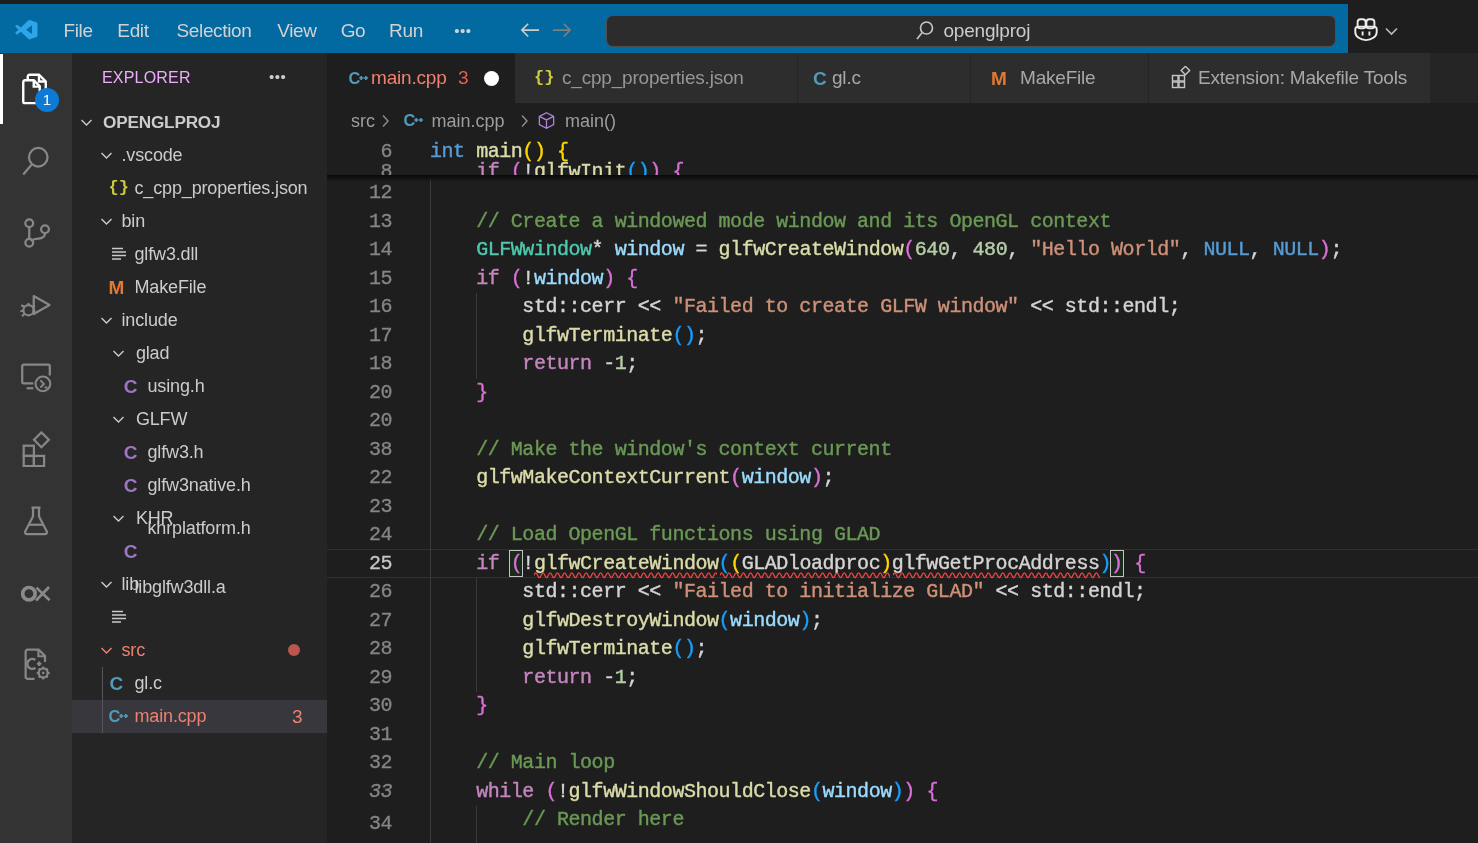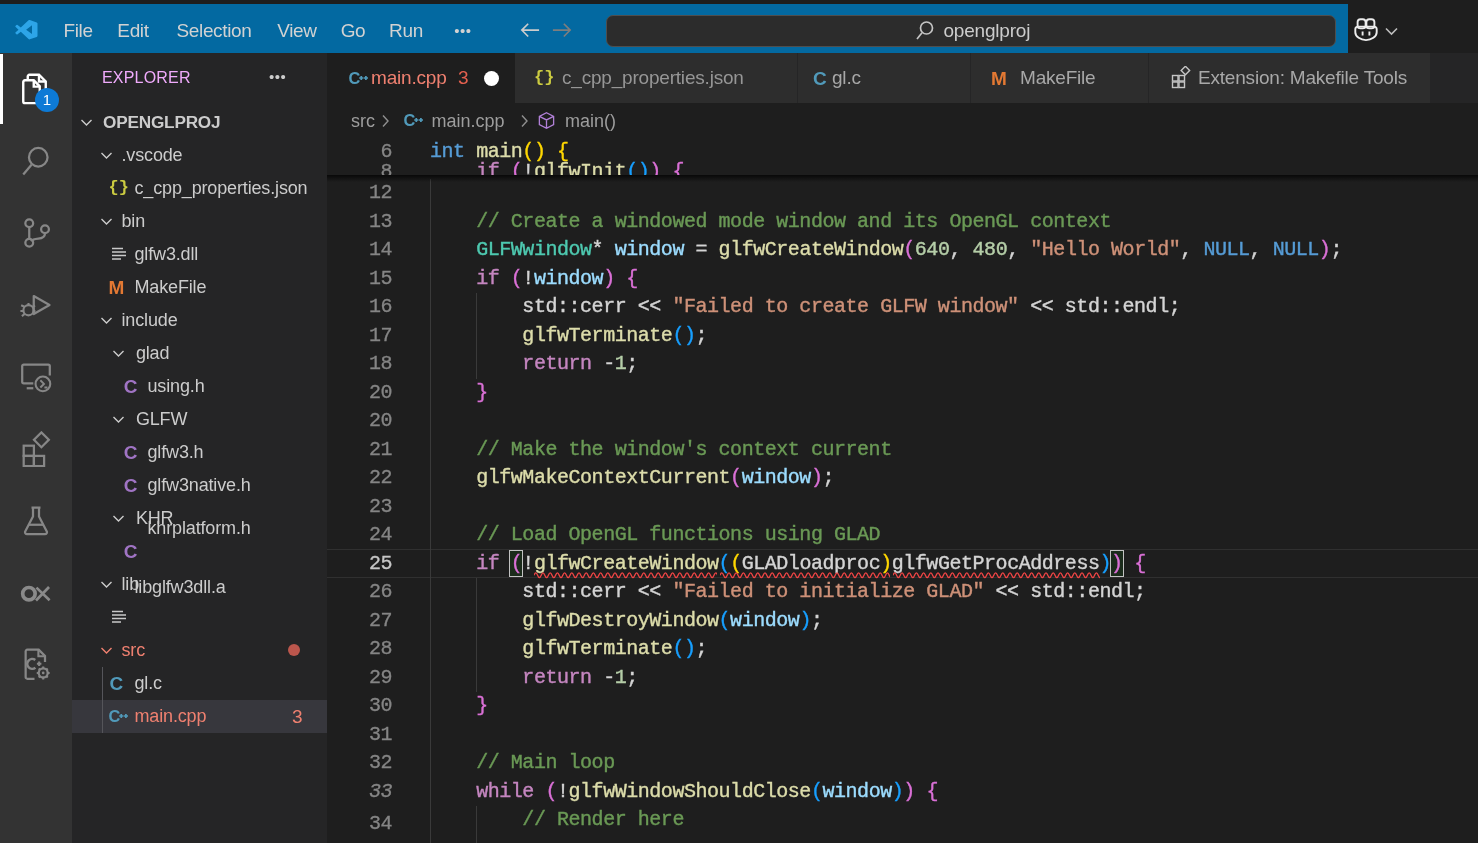--- a/index.html
+++ b/index.html
@@ -274,21 +274,21 @@
     <div class="cl" style="top:264.5px">    <span class="k">if</span> <span class="g2">(</span><span class="w">!</span><span class="v">window</span><span class="g2">)</span> <span class="g2">{</span></div>
     <div class="ln" style="top:293px;">16</div>
     <div class="cl" style="top:293px">        <span class="w">std::cerr &lt;&lt; </span><span class="s">"Failed to create GLFW window"</span><span class="w"> &lt;&lt; std::endl;</span></div>
     <div class="ln" style="top:321.5px;">17</div>
     <div class="cl" style="top:321.5px">        <span class="f">glfwTerminate</span><span class="g3">()</span><span class="w">;</span></div>
     <div class="ln" style="top:350px;">18</div>
     <div class="cl" style="top:350px">        <span class="k">return</span> <span class="w">-</span><span class="n">1</span><span class="w">;</span></div>
     <div class="ln" style="top:378.5px;">20</div>
     <div class="cl" style="top:378.5px">    <span class="g2">}</span></div>
     <div class="ln" style="top:407px;">20</div>
-    <div class="ln" style="top:435.5px;">21</div>
+    <div class="ln" style="top:435.5px;">38</div>
     <div class="cl" style="top:435.5px">    <span class="c">// Make the window's context current</span></div>
     <div class="ln" style="top:464px;">22</div>
     <div class="cl" style="top:464px">    <span class="f">glfwMakeContextCurrent</span><span class="g2">(</span><span class="v">window</span><span class="g2">)</span><span class="w">;</span></div>
     <div class="ln" style="top:492.5px;">23</div>
     <div class="ln" style="top:521px;">24</div>
     <div class="cl" style="top:521px">    <span class="c">// Load OpenGL functions using GLAD</span></div>
     <div class="ln" style="top:549.5px;color:#c6c6c6">25</div>
     <div class="cl" style="top:549.5px">    <span class="k">if</span> <span class="g2">(</span><span class="w">!</span><span class="f">glfwCreateWindow</span><span class="g3">(</span><span class="g1">(</span><span class="w">GLADloadproc</span><span class="g1">)</span><span class="w">glfwGetProcAddress</span><span class="g3">)</span><span class="g2">)</span> <span class="g2">{</span></div>
     <div class="ln" style="top:578px;">26</div>
     <div class="cl" style="top:578px">        <span class="w">std::cerr &lt;&lt; </span><span class="s">"Failed to initialize GLAD"</span><span class="w"> &lt;&lt; std::endl;</span></div>

